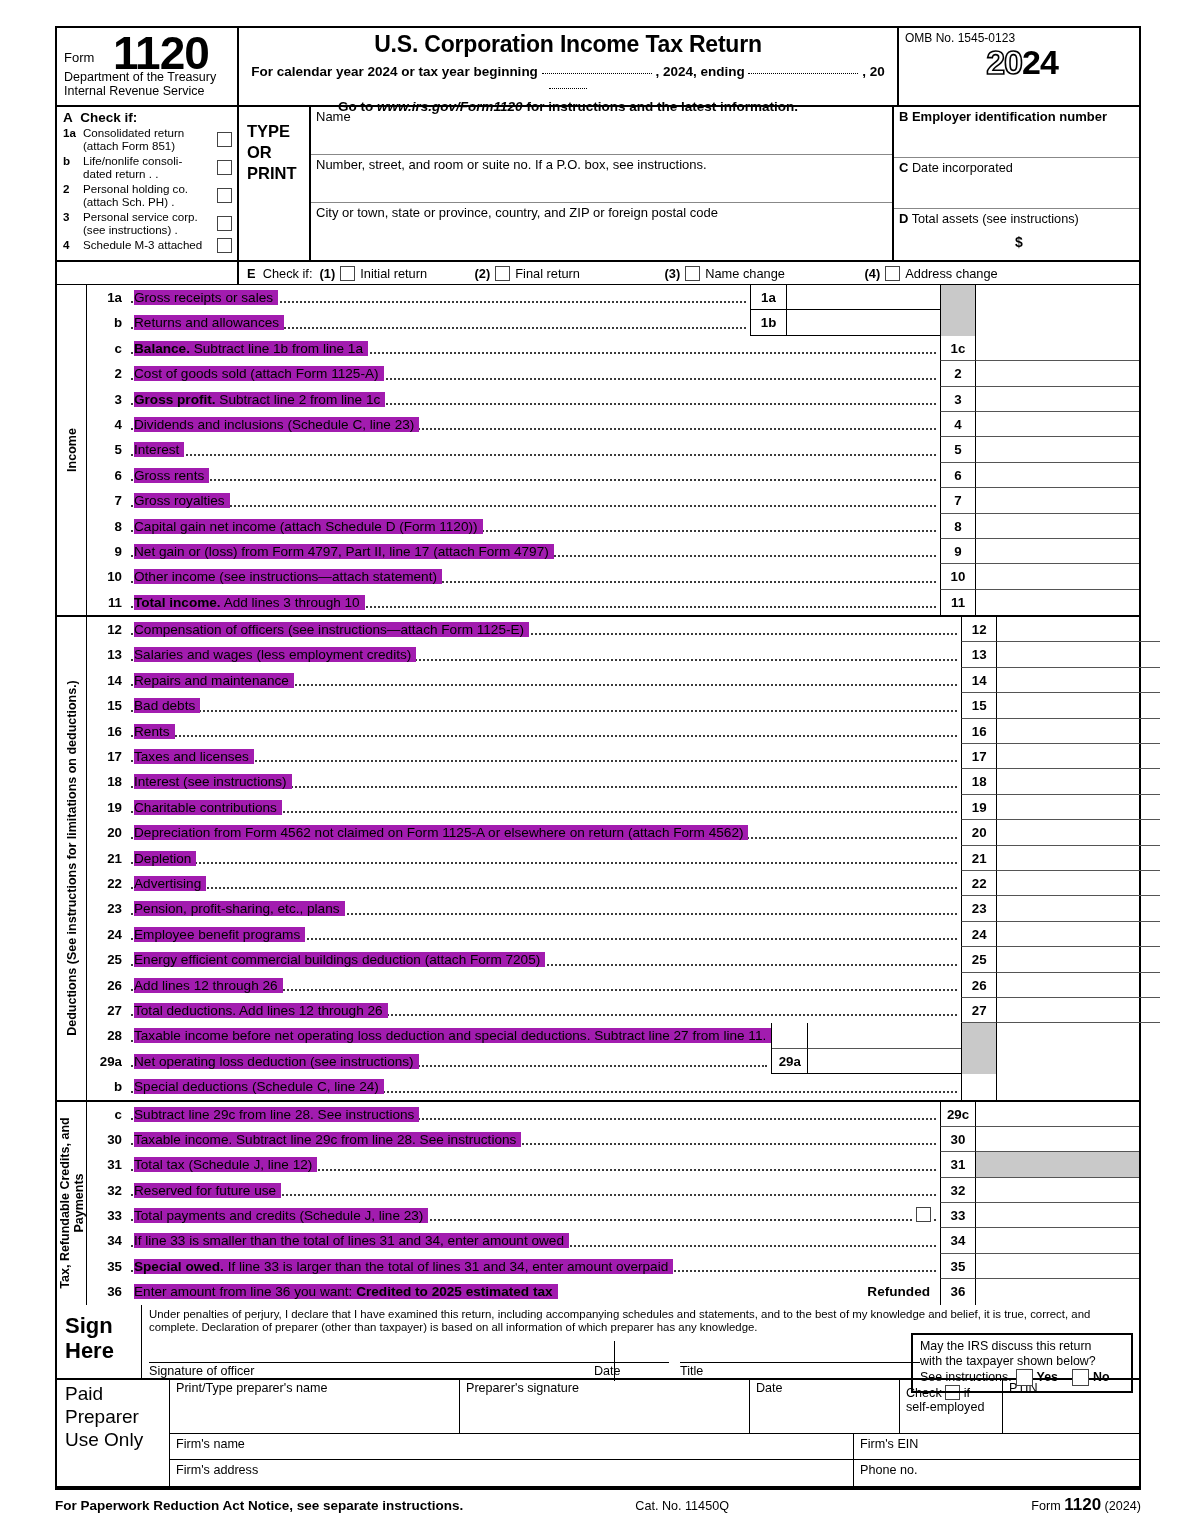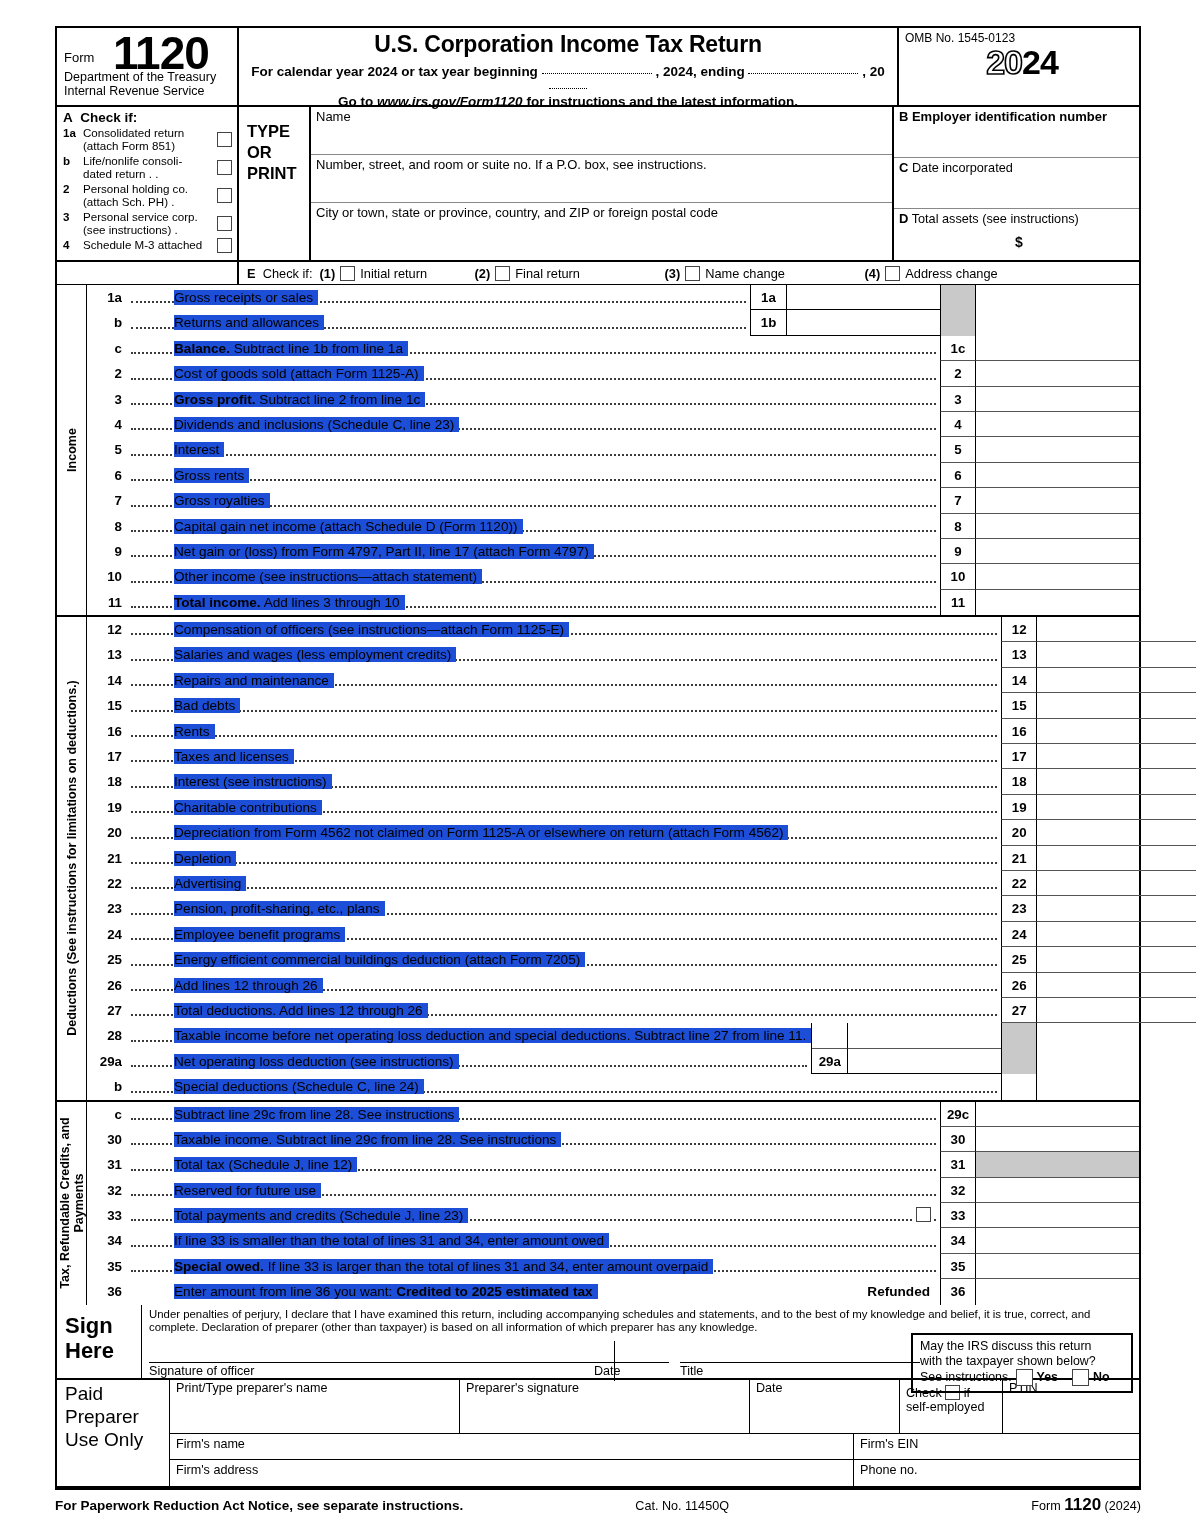--- a/index.html
+++ b/index.html
@@ -21,21 +21,21 @@
   
   .hdr { display:flex; border:2px solid #000; border-bottom:none; height:79px; }
   .hdr-left { width:182px; border-right:2px solid #000; padding:4px 4px 0 6px; position:relative; }
   .formword { font-size:13px; position:absolute; left:7px; top:22px; }
   .f1120 { font-size:46px; font-weight:bold; letter-spacing:-1px; position:absolute; left:56px; top:-2px; font-family:"Liberation Sans", sans-serif; }
   .dept { font-size:12.5px; line-height:14px; position:absolute; left:7px; top:42px; }
   .hdr-mid { flex:1; border-right:2px solid #000; text-align:center; padding-top:2px; position:relative; }
   .title { font-size:23px; font-weight:bold; letter-spacing:-0.2px; margin-top:1px; }
   .calyr { font-size:13.5px; font-weight:bold; margin-top:6px; }
   .dotline { display:inline-block; border-bottom:1.5px dotted #000; vertical-align:2px; }
-  .goto { font-size:13.5px; font-weight:bold; }
+  .goto { font-size:13.5px; font-weight:bold; margin-top:5px; }
   .hdr-right { width:240px; padding:3px 0 0 6px; }
   .omb { font-size:12px; }
   .yearbig { text-align:center; font-size:34px; font-weight:bold; letter-spacing:-1px; margin-top:-2px; }
   .yr-out { color:#fff; -webkit-text-stroke:1.6px #000; text-stroke:1.6px #000; }
 
   
   .idrow { display:flex; border:2px solid #000; border-bottom:none; }
   .colA { width:182px; border-right:2px solid #000; padding:3px 3px 0 6px; }
   .colA .ahead { font-size:13.5px; font-weight:bold; margin-bottom:1px; }
   .arow { display:flex; align-items:flex-start; font-size:11.6px; line-height:13.2px; margin-bottom:1.5px; min-height:26px; }
@@ -69,21 +69,21 @@
     transform:translate(-50%,-50%) rotate(-90deg);
     white-space:nowrap; font-size:12.5px; font-weight:bold;
   }
   .side.two span { line-height:14px; white-space:normal; width:190px; text-align:center; }
   .lines { flex:1; }
 
   .ln { display:flex; align-items:stretch; height:25.4px; font-size:13.6px; }
   .ln .no { width:44px; flex:none; text-align:right; padding-right:9px; font-weight:bold; font-size:13.3px; line-height:25.4px; }
   .ln .desc { flex:1; position:relative; line-height:25.4px; white-space:nowrap; overflow:hidden; padding-left:3px; }
   .ln .desc .leader { position:absolute; left:0; right:4px; bottom:7px; border-bottom:2.2px dotted #3a3a3a; z-index:0; }
-  .ln .desc span.t { position:relative; z-index:1; background:#1d4ed8; padding-right:5px;margin-left:40px; }
+  .ln .desc span.t { position:relative; z-index:1; background:#a21caf; padding-right:5px; }
   .ln .desc span.t2 { position:relative; z-index:1; background:#fff; padding:0 4px; float:right; }
 
   
   .subcol { width:190px; flex:none; display:flex; border-left:1.5px solid #000; }
   .subcol .sn { width:36px; flex:none; font-weight:bold; font-size:13.3px; text-align:center; line-height:25.4px; border-right:1px solid #000; }
   .subcol .sv { flex:1; }
 
   .numcol { width:36px; flex:none; border-left:1.5px solid #000; border-right:1px solid #000;
             font-weight:bold; font-size:13.3px; text-align:center; line-height:25.4px; }
   .amtcol { width:163px; flex:none; }

